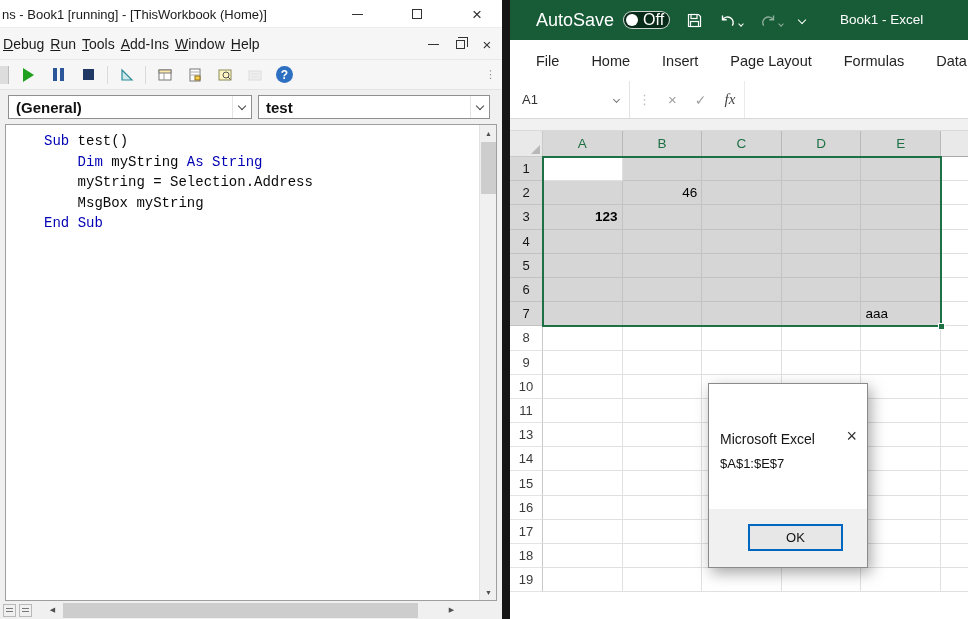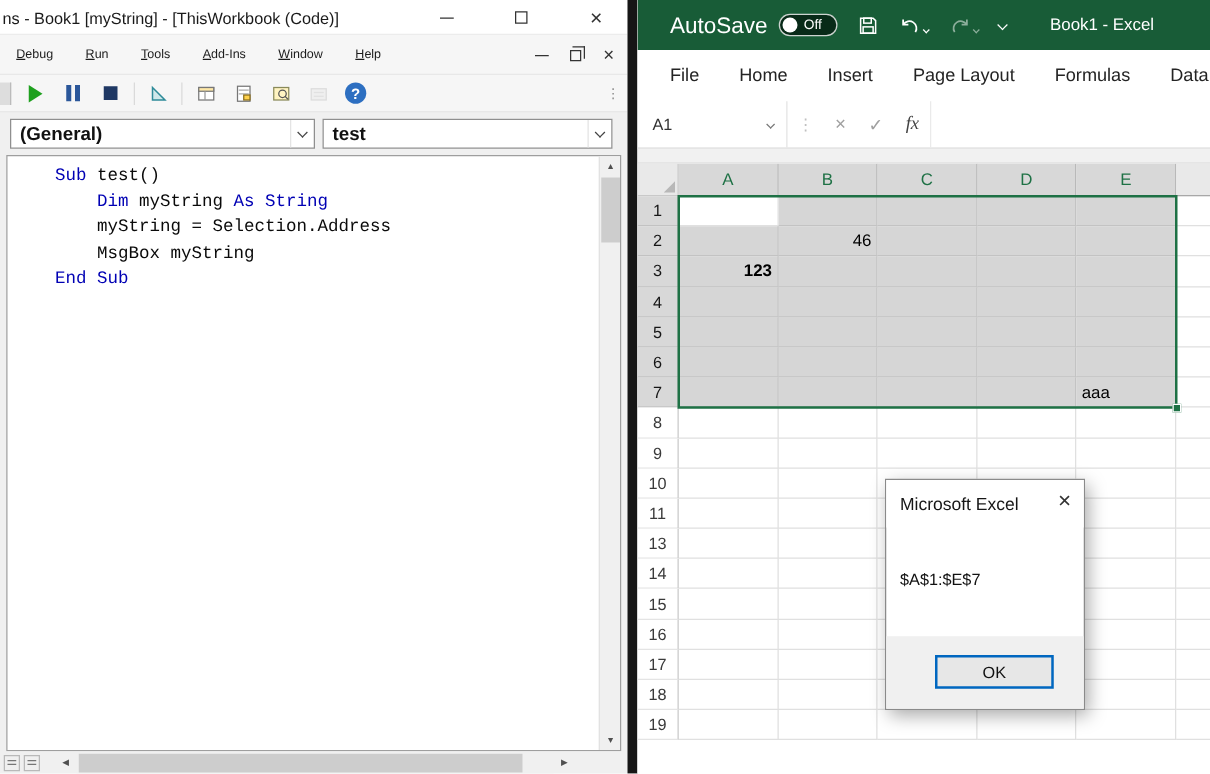--- a/index.html
+++ b/index.html
@@ -10,21 +10,21 @@
   
   .vba{position:absolute;left:0;top:0;width:502px;height:619px;background:#F0F0F0;overflow:hidden;}
   .vba-title{position:absolute;left:0;top:0;right:0;height:28px;background:#fff;border-bottom:1px solid #ECECEC;}
   .vba-title-text{position:absolute;left:2px;top:7px;font-size:13px;color:#1a1a1a;white-space:nowrap;max-width:330px;overflow:hidden;}
   .t-btn{position:absolute;top:0;width:30px;height:28px;display:flex;align-items:center;justify-content:center;color:#333;}
   .t-min{left:342px;} .t-max{left:402px;} .t-close{left:462px;font-size:17px;line-height:1;}
   .bar-glyph{display:inline-block;width:11px;height:1px;background:#333;}
   .box-glyph{display:inline-block;width:10px;height:10px;border:1px solid #333;}
 
   .vba-menubar{position:absolute;left:0;top:28px;right:0;height:32px;background:#F6F6F6;border-bottom:1px solid #E8E8E8;display:flex;align-items:center;}
-  .menu-item{display:inline-block;padding:0 13px;font-size:10px;line-height:32px;color:#1b1b1b;}
+  .menu-item{display:inline-block;padding:0 3px;font-size:14px;line-height:32px;color:#1b1b1b;}
   .menu-item::first-letter{text-decoration:underline;}
   .child-ctrls{position:absolute;right:6px;top:0;height:32px;display:flex;align-items:center;gap:9px;}
   .cc-btn{width:18px;height:18px;display:flex;align-items:center;justify-content:center;color:#333;}
   .cc-close{font-size:15px;line-height:1;}
   .restore-glyph{position:relative;width:9px;height:9px;border:1px solid #333;background:#F6F6F6;}
   .restore-glyph::before{content:"";position:absolute;left:1px;top:-4px;width:9px;height:9px;border-top:1px solid #333;border-right:1px solid #333;}
 
   .vba-toolbar{position:absolute;left:0;top:60px;right:0;height:30px;background:#F6F6F6;border-bottom:1px solid #E3E3E3;display:flex;align-items:center;gap:3px;}
   .tb-icon{width:27px;height:24px;display:flex;align-items:center;justify-content:center;}
   .tb-icon.disabled{opacity:.45;}
@@ -64,21 +64,21 @@
   .h-thumb{position:absolute;left:2px;top:1px;height:15px;width:93%;background:#CDCDCD;}
 
   .divider{position:absolute;left:502px;top:0;width:8px;height:619px;background:#161616;}
 
   
   .excel{position:absolute;left:510px;top:0;width:458px;height:619px;background:#fff;overflow:hidden;}
   .xl-title{position:absolute;left:0;top:0;right:0;height:40px;background:var(--excel-green,#185C37);display:flex;align-items:center;color:#fff;}
   .autosave-label{margin-left:26px;font-size:18px;}
   .autosave-toggle{margin-left:9px;width:47px;height:18px;border-radius:9px;background:rgba(5,30,16,.8);border:1px solid rgba(255,255,255,.8);display:flex;align-items:center;}
   .knob{width:12px;height:12px;border-radius:50%;background:#fff;margin-left:2px;}
-  .toggle-state{margin-left:5px;font-size:11px;color:#fff;}
+  .toggle-state{margin-left:5px;font-size:16px;color:#fff;}
   .qat{display:flex;align-items:flex-end;justify-content:center;margin-left:16px;}
   .qat.dim{opacity:.5;}
   .chev-white{width:6px;height:6px;border-right:1.4px solid #fff;border-bottom:1.4px solid #fff;transform:rotate(45deg);display:inline-block;}
   .chev-tiny{width:4px;height:4px;border-right:1.2px solid #fff;border-bottom:1.2px solid #fff;transform:rotate(45deg);display:inline-block;margin-left:2px;margin-bottom:2px;}
   .xl-doc-title{position:absolute;left:330px;top:12px;font-size:13.5px;white-space:nowrap;}
 
   .xl-tabs{position:absolute;left:0;top:40px;right:0;height:41px;background:#fff;display:flex;align-items:center;overflow:hidden;}
   .xl-tab{padding:0 16px;font-size:14.5px;color:#242424;white-space:nowrap;}
   .xl-tab:first-child{margin-left:10px;}
 
@@ -107,37 +107,37 @@
   .xl-cell{width:79.6px;border-right:1px solid #E0E0E0;border-bottom:1px solid #E0E0E0;font-size:13.5px;color:#000;
            line-height:23px;padding:0 4px;overflow:hidden;white-space:nowrap;}
   .xl-cell.sel{background:var(--selection-fill,#D6D6D6);border-right-color:#C3C3C3;border-bottom-color:#C3C3C3;}
   .xl-cell.active{background:#fff;}
   .xl-cell.partial{width:27px;border-right:none;}
   .sel-border{position:absolute;left:32px;top:25px;width:400px;height:171px;border:2px solid var(--accent-green,#1E7145);pointer-events:none;z-index:5;}
   .fill-handle{position:absolute;left:428px;top:192px;width:7px;height:7px;background:var(--accent-green,#1E7145);border:1px solid #fff;z-index:6;}
 
   .xl-dialog{position:absolute;left:198px;top:383px;width:160px;height:185px;background:#fff;border:1px solid #8A8A8A;
              box-shadow:3px 5px 14px rgba(0,0,0,.35);z-index:40;}
-  .dlg-title-row{position:relative;height:38px;background:#fff;}
+  .dlg-title-row{position:relative;height:38px;background:#fff;margin-top:36px;}
   .dlg-title{position:absolute;left:11px;top:11px;font-size:14px;color:#161616;}
   .dlg-close{position:absolute;right:10px;top:7px;font-size:18px;color:#333;line-height:1;}
   .dlg-body{position:absolute;left:11px;top:72px;font-size:13px;color:#111;}
   .dlg-footer{position:absolute;left:0;right:0;bottom:0;height:58px;background:#F0F0F0;}
   .dlg-ok{position:absolute;left:39px;top:15px;width:95px;height:27px;background:#E7E7E7;
           border:2px solid var(--ok-blue,#0067C0);font-size:13px;color:#111;font-family:"Liberation Sans",sans-serif;}
 </style>
 </head>
 <body>
 
 <div class="screen">
 
   <section class="vba">
 
     <div class="vba-title">
-      <span class="vba-title-text">ns - Book1 [myString] - [ThisWorkbook (Code)]</span>
+      <span class="vba-title-text">ns - Book1 [running] - [ThisWorkbook (Home)]</span>
       <span class="t-btn t-min">
           <span class="bar-glyph"></span>
         </span>
       <span class="t-btn t-max">
           <span class="box-glyph"></span>
         </span>
       <span class="t-btn t-close">×</span>
     </div>
 
     <div class="vba-menubar">

